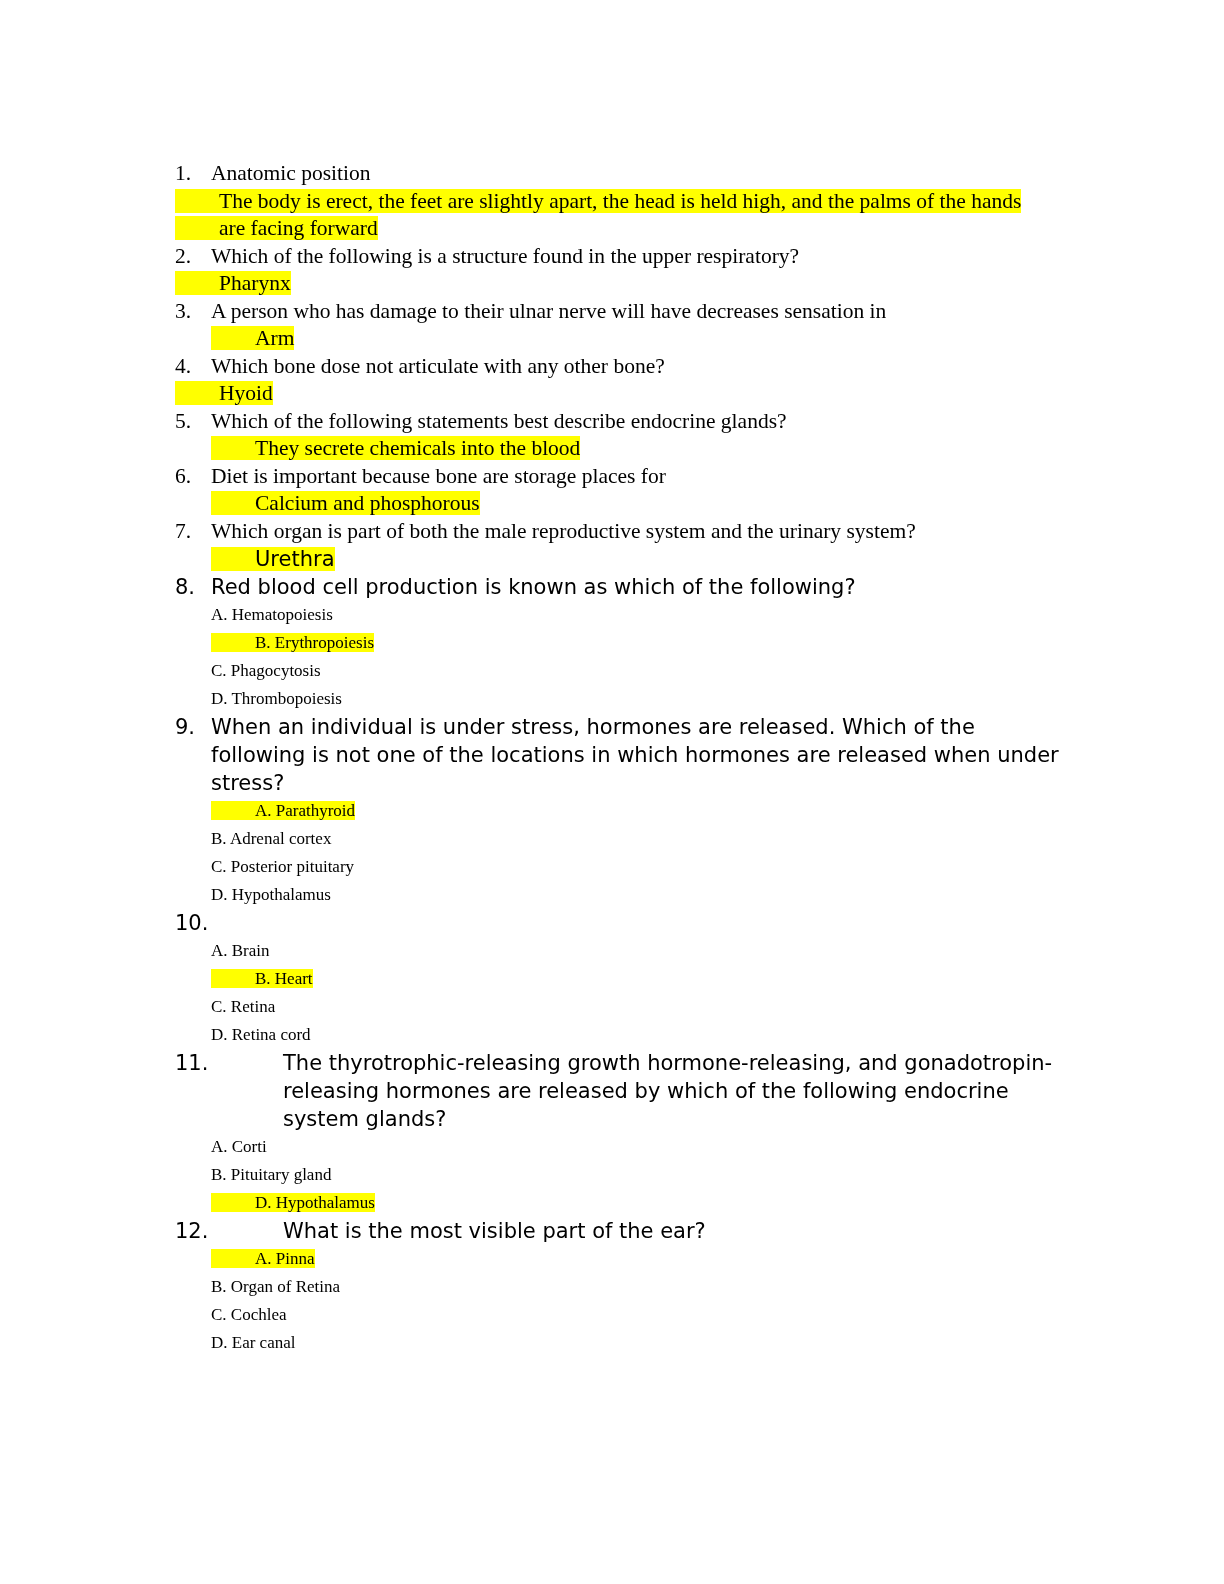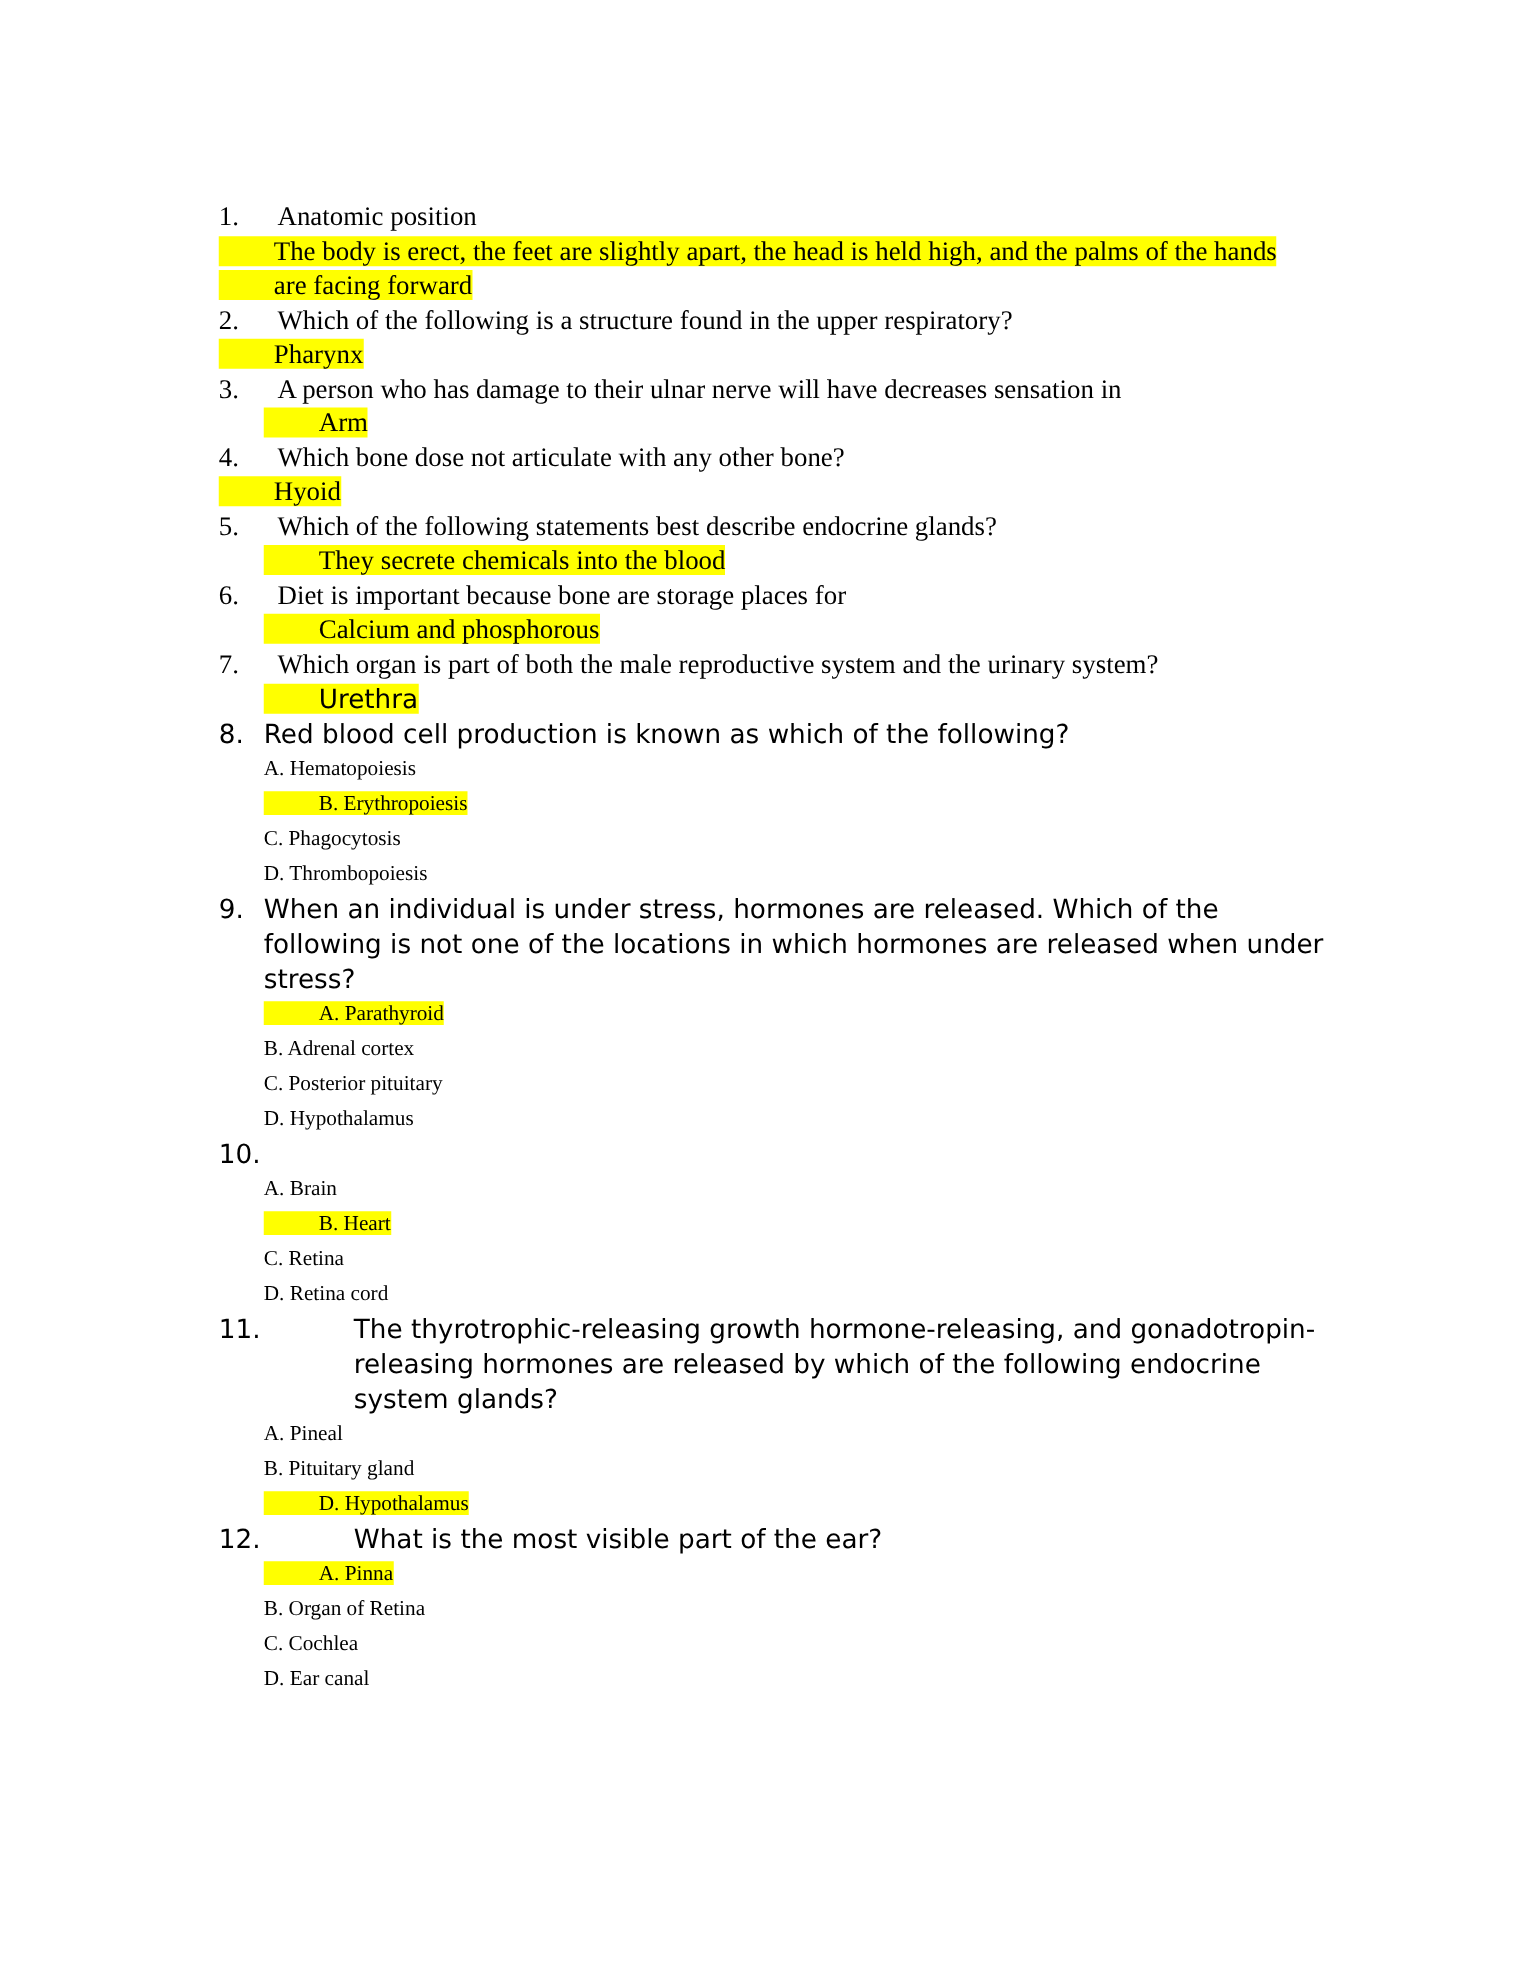--- a/index.html
+++ b/index.html
@@ -31,21 +31,20 @@
   .q-line {
     display: flex;
     align-items: baseline;
   }
   .q-num {
     width: 36px;
     flex: 0 0 36px;
   }
   .q-text {
     flex: 1;
-    margin-left: 11px;
   }
   .ans {
     margin: 0;
   }
   .ans-indent {
     padding-left: 36px;
   }
   .hl {
     background: #ffff00;
     padding-left: 44px;
@@ -181,21 +180,21 @@
       <div class="opt"><span class="hl">B. Heart</span></div>
       <div class="opt"><span>C. Retina</span></div>
       <div class="opt"><span>D. Retina cord</span></div>
     </div>
 
     <div class="sans-item">
       <div class="q-line">
         <span class="sans-num wide">11.</span>
         <span class="sans-text">The thyrotrophic-releasing growth hormone-releasing, and gonadotropin-releasing hormones are released by which of the following endocrine system glands?</span>
       </div>
-      <div class="opt"><span>A. Pineal</span></div>
+      <div class="opt"><span>A. Corti</span></div>
       <div class="opt"><span>B. Pituitary gland</span></div>
       <div class="opt"><span class="hl">D. Hypothalamus</span></div>
     </div>
 
     <div class="sans-item">
       <div class="q-line">
         <span class="sans-num wide">12.</span>
         <span class="sans-text">What is the most visible part of the ear?</span>
       </div>
       <div class="opt"><span class="hl">A. Pinna</span></div>

